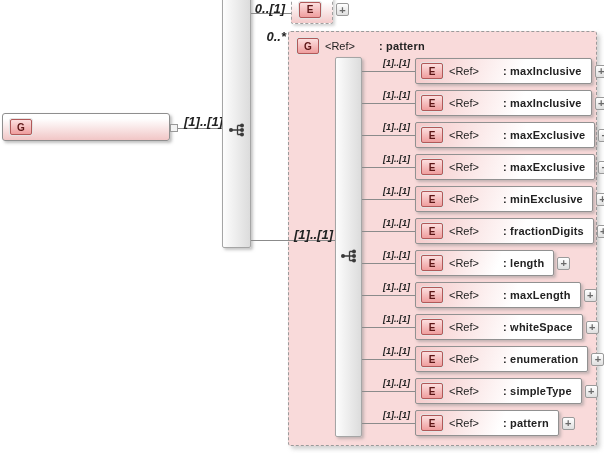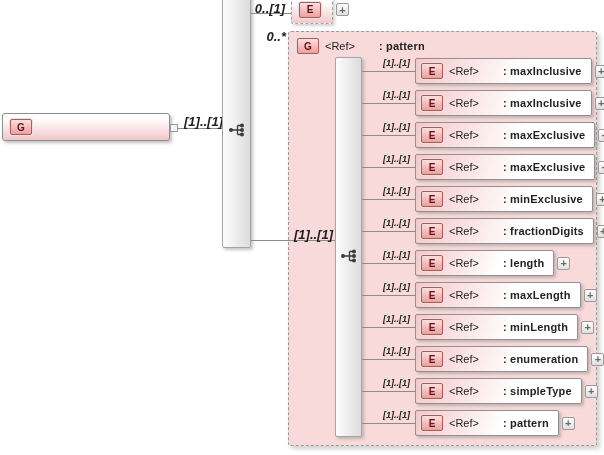--- a/index.html
+++ b/index.html
@@ -247,21 +247,21 @@
     </div>
   </div>
 
   <div class="facet-row" style="top:314px">
     <div class="row-line"></div>
     <div class="row-card">[1]..[1]</div>
     <div class="row-main">
       <div class="fbox">
         <span class="eicon">E</span>
         <span class="refspan">&lt;Ref&gt;</span>
-        <span class="node-label">: minLength</span>
+        <span class="node-label">: whiteSpace</span>
       </div>
       <div class="plus">+</div>
     </div>
   </div>
 
   <div class="facet-row" style="top:346px">
     <div class="row-line"></div>
     <div class="row-card">[1]..[1]</div>
     <div class="row-main">
       <div class="fbox">

